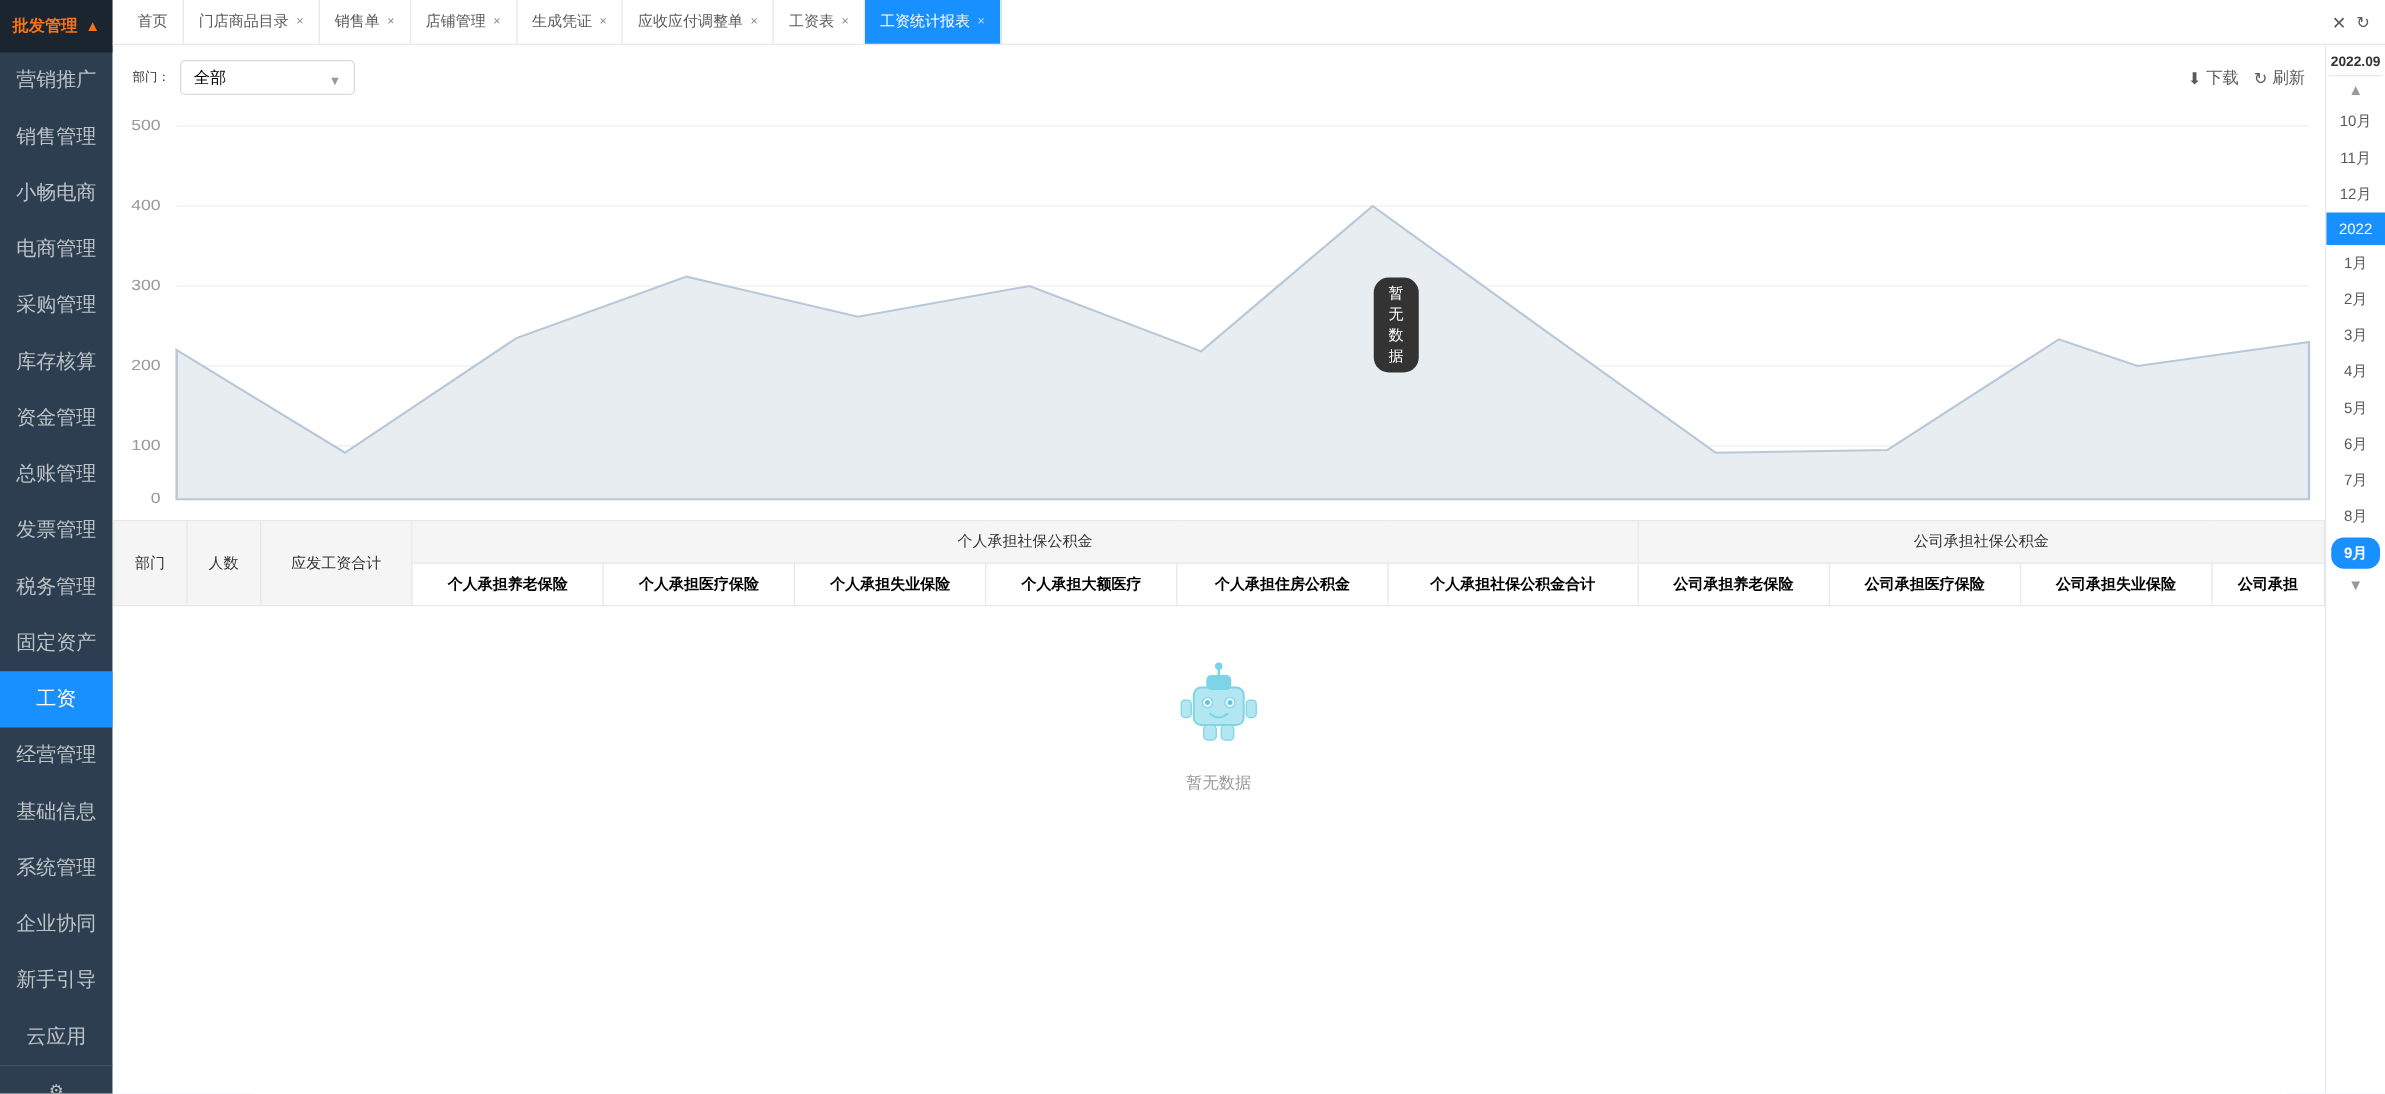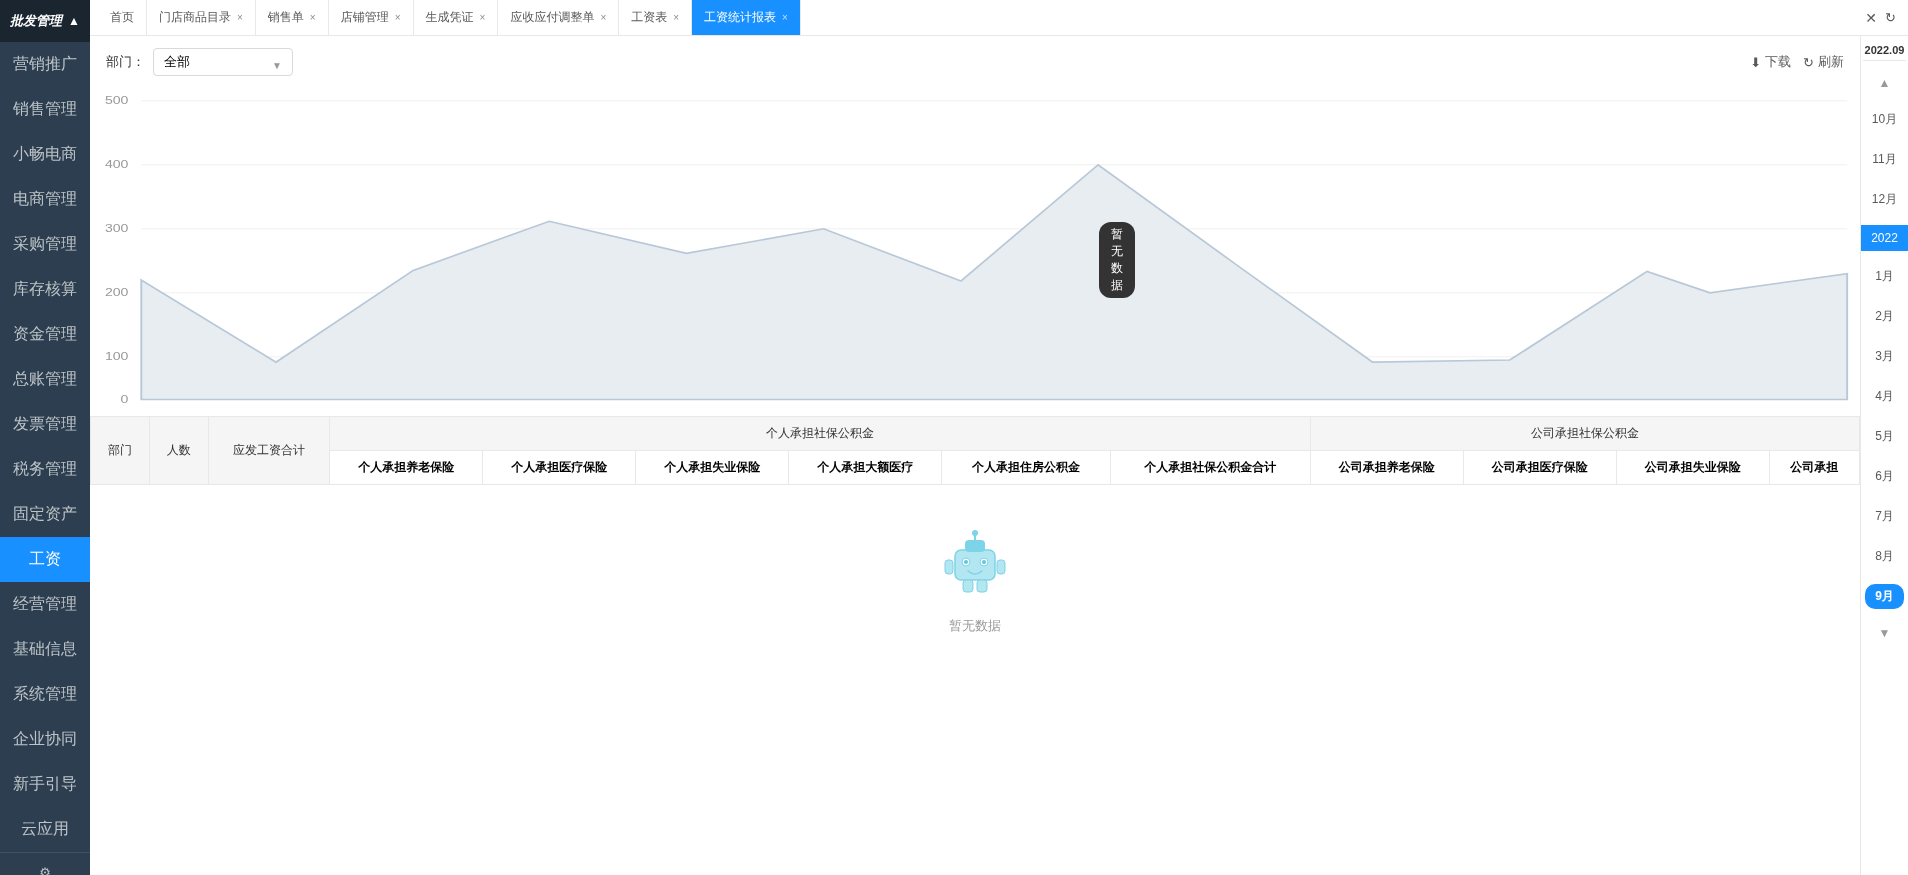--- a/index.html
+++ b/index.html
@@ -11,28 +11,27 @@
       background: #2c3e50;
       display: flex;
       flex-direction: column;
       height: 100%;
       flex-shrink: 0;
     }
     .sidebar-header {
       background: #1a252f;
       padding: 10px 0;
       text-align: center;
-      color: #ffffff;
+      color: #f97316;
       font-size: 13px;
       font-weight: bold;
       display: flex;
       align-items: center;
       justify-content: space-between;
       padding: 12px 10px;
-      font-style: italic;
     }
     .sidebar-item {
       padding: 12px 0;
       text-align: center;
       color: #bdc3c7;
       font-size: 16px;
       cursor: pointer;
       transition: background 0.2s;
     }
     .sidebar-item.active { background: #1890ff; color: #fff; }
@@ -147,21 +146,21 @@
       font-size: 13px;
       color: #595959;
     }
     .toolbar-btn {
       display: flex;
       align-items: center;
       gap: 4px;
       cursor: pointer;
       color: #595959;
     }
-    .dept-label { font-size: 13px; color: #333; }
+    .dept-label { font-size: 10px; color: #333; }
     .dept-select {
       display: flex;
       align-items: flex-end;
       border: 1px solid #d9d9d9;
       border-radius: 4px;
       padding: 4px 10px;
       min-width: 140px;
       cursor: pointer;
       background: #fff;
       font-size: 13px;
@@ -224,21 +223,20 @@
     .time-panel {
       width: 48px;
       background: #fff;
       border-left: 1px solid #e8e8e8;
       display: flex;
       flex-direction: column;
       align-items: center;
       overflow-y: auto;
       flex-shrink: 0;
       font-size: 12px;
-      gap: 11px;
     }
     .time-panel-item {
       width: 100%;
       text-align: center;
       padding: 6px 0;
       color: #595959;
       cursor: pointer;
     }
     .time-panel-item.active-year {
       background: #1890ff;

